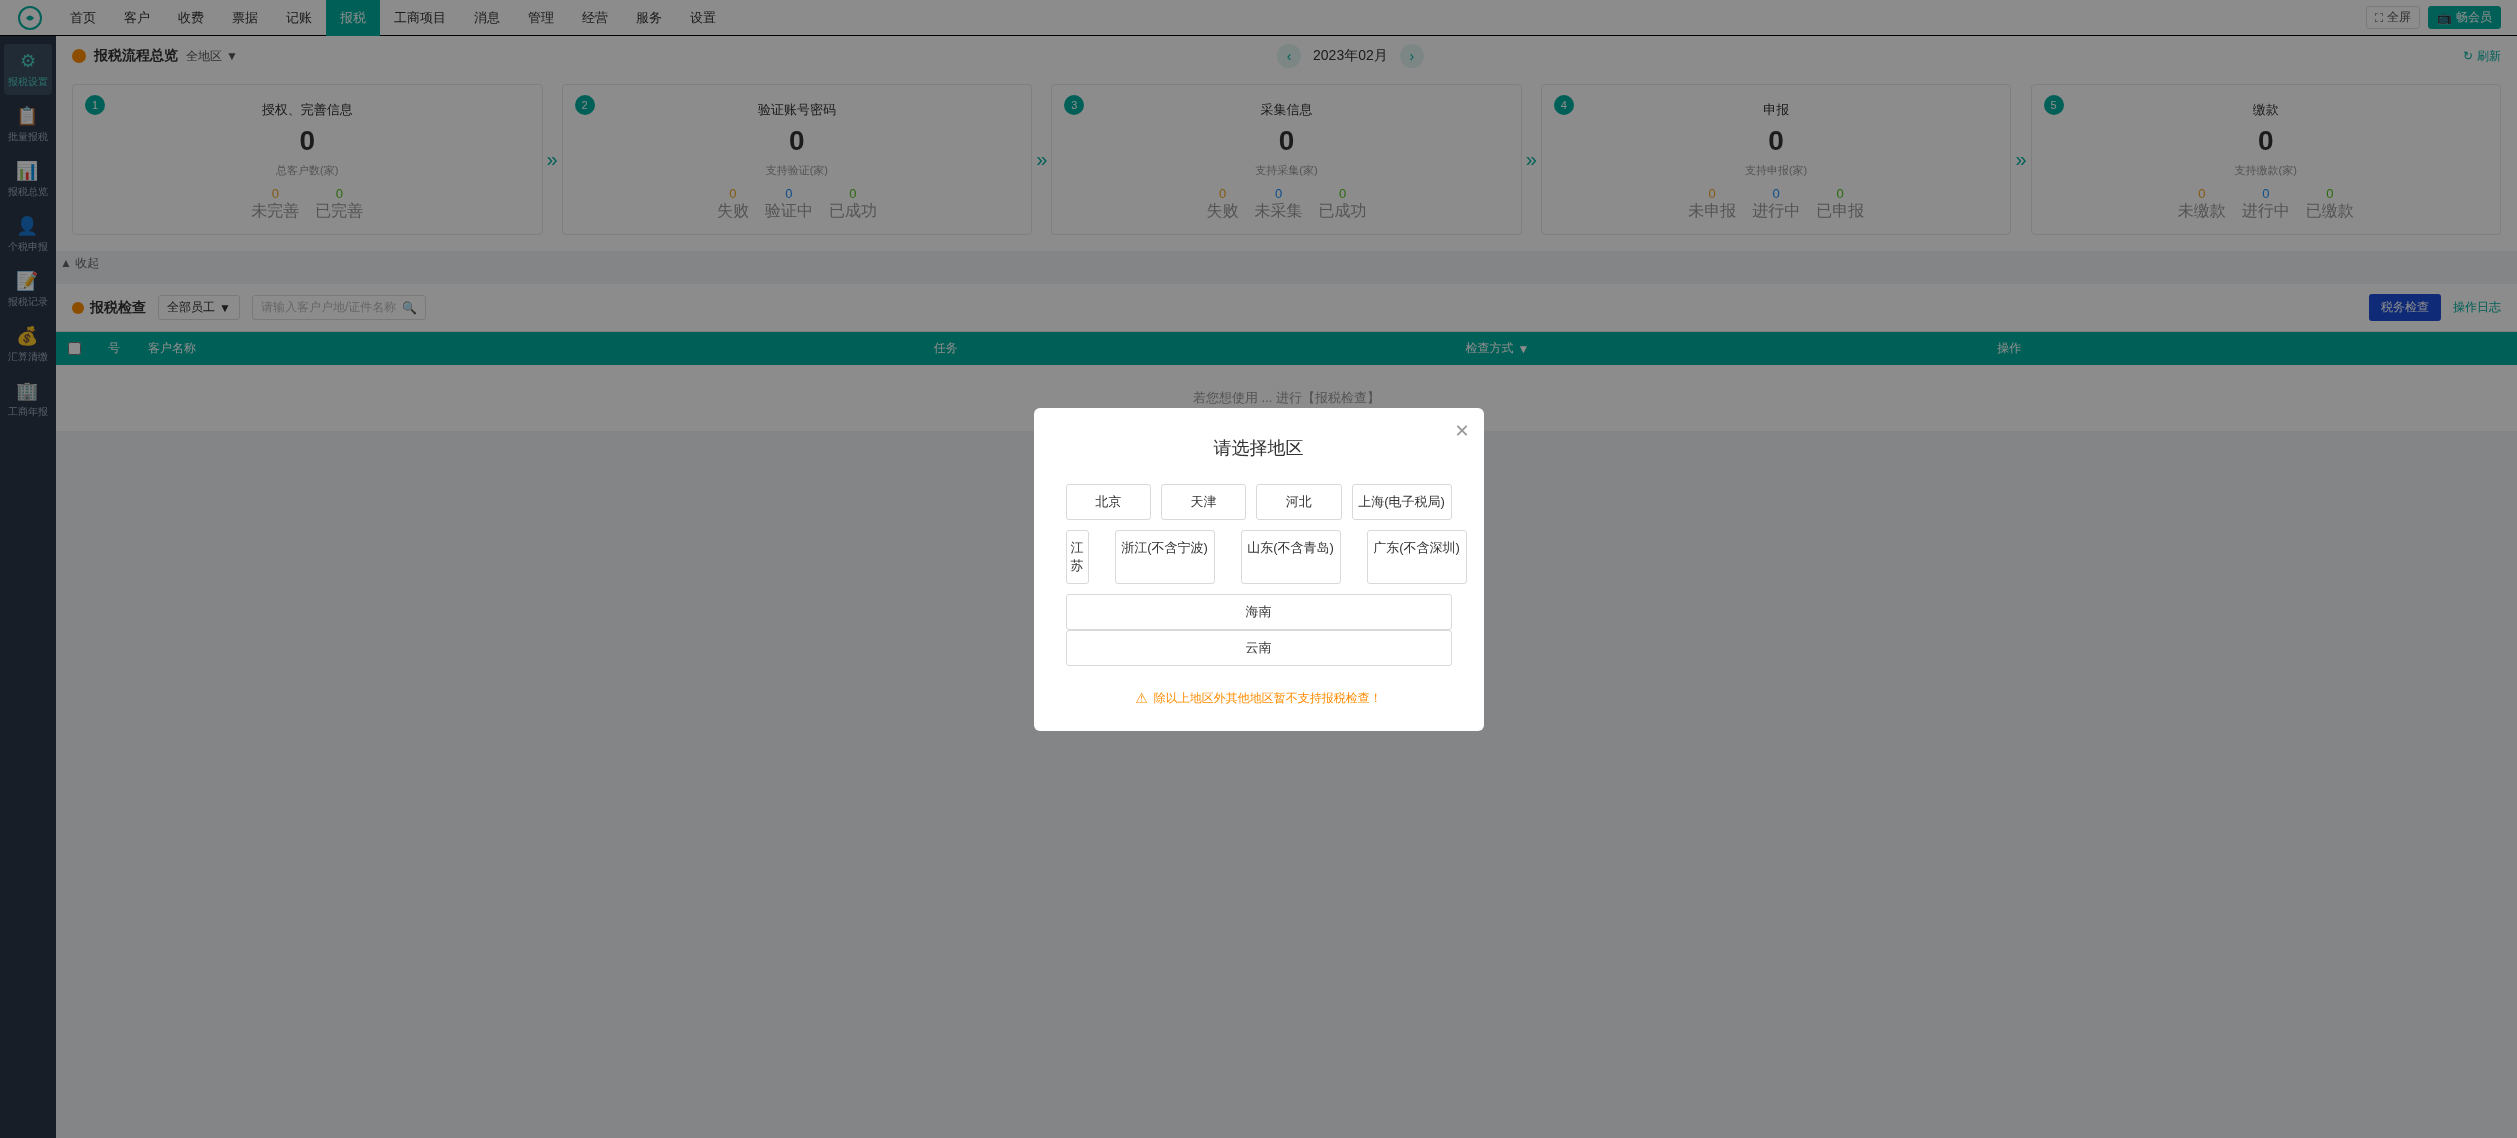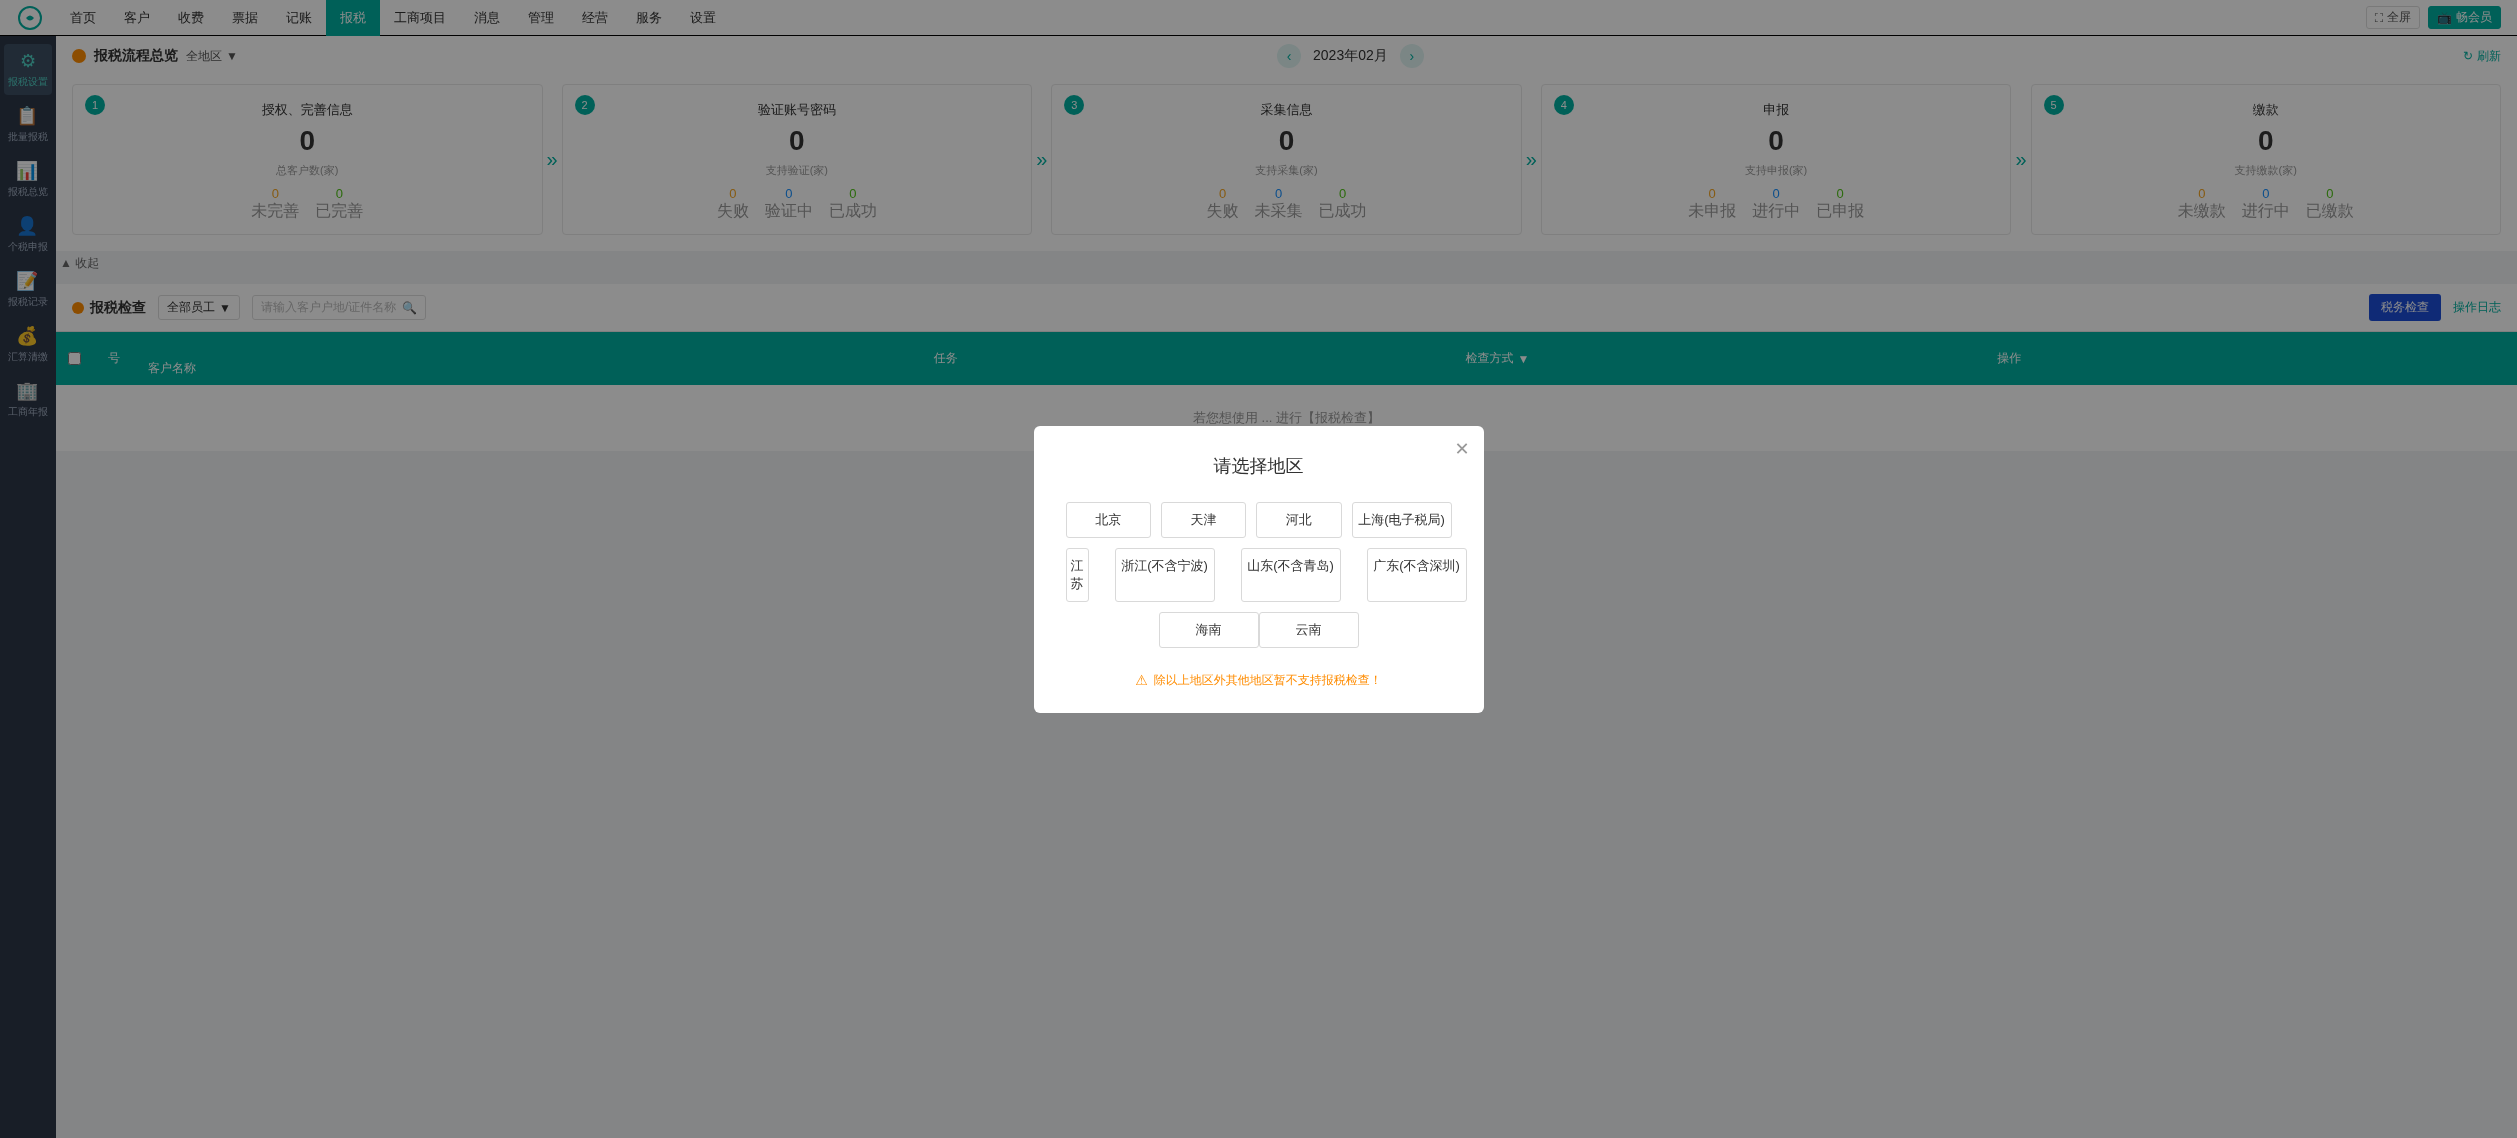--- a/index.html
+++ b/index.html
@@ -250,20 +250,21 @@
     .region-grid-row2 {
       display: grid;
       grid-template-columns: repeat(4, 1fr);
       gap: 26px;
       margin-bottom: 10px;
     }
     .region-grid-row3 {
       display: flex;
       justify-content: center;
       margin-bottom: 24px;
+      flex-direction: column;
     }
     .region-btn {
       border: 1px solid #d9d9d9;
       border-radius: 3px;
       padding: 8px 4px;
       text-align: center;
       cursor: pointer;
       font-size: 13px; color: #333;
       background: #fff;
     }
@@ -511,21 +512,21 @@
         </div>
         <div class="btn-orange">税务检查</div>
         <div class="btn-link">操作日志</div>
       </div>
 
       <div class="table-header">
         <div class="table-header-cell checkbox">
           <input type="checkbox" style="">
         </div>
         <div class="table-header-cell num">号</div>
-        <div class="table-header-cell" style="flex:3;margin-top:20px;">客户名称</div>
+        <div class="table-header-cell" style="flex:3;">客户名称</div>
         <div class="table-header-cell" style="flex:2;">任务</div>
         <div class="table-header-cell" style="flex:2;">
           <span>检查方式</span>
           <span style="margin-left:4px;">▼</span>
         </div>
         <div class="table-header-cell" style="flex:2;">操作</div>
       </div>
 
       <div class="empty-message">
         <span>若您想使用</span>

